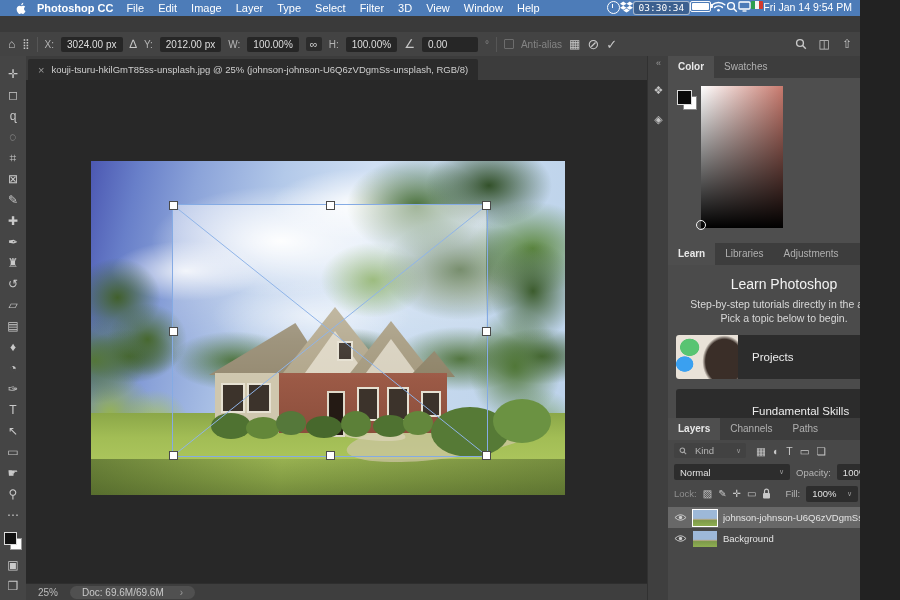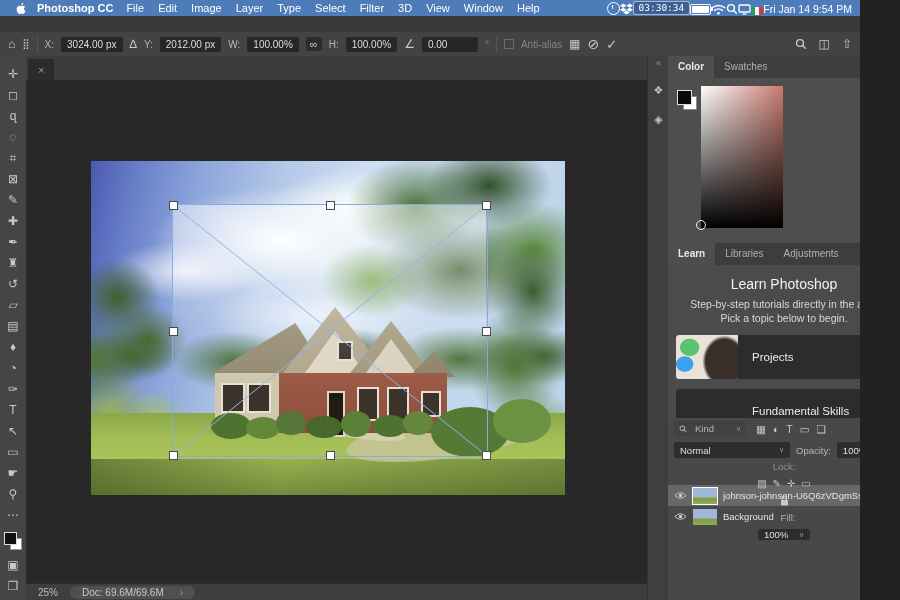--- a/index.html
+++ b/index.html
@@ -7,21 +7,21 @@
     font-family:"Liberation Sans",sans-serif;-webkit-font-smoothing:antialiased;}
   .abs{position:absolute;}
 
   
   .menubar{position:absolute;top:0;left:0;right:0;height:16px;background:#4d7cb8;
     display:flex;align-items:center;padding:0 8px;color:#fff;font-size:11px;}
   .menubar .apple{margin:0 10px 0 8px;display:flex;align-items:center;}
   .menubar .appname{font-weight:bold;margin-right:6px;}
   .menus{display:flex;}
   .menus span{padding:0 7px;cursor:default;}
-  .mb-right{margin-left:auto;display:flex;align-items:flex-end;}
+  .mb-right{margin-left:auto;display:flex;align-items:flex-start;}
   .timerbox{background:rgba(0,0,0,.22);border:1px solid rgba(255,255,255,.55);border-radius:3px;
     font-family:"DejaVu Sans Mono",monospace;font-size:9.5px;padding:0 5px;line-height:12px;}
   .clockicon{width:11px;height:11px;border:1.3px solid #fff;border-radius:50%;position:relative;}
   .clockicon:before{content:"";position:absolute;left:4px;top:2px;width:1.2px;height:4px;background:#fff;}
   .battery{width:19px;height:9px;border:1px solid rgba(255,255,255,.95);border-radius:2px;position:relative;}
   .battery:before{content:"";position:absolute;inset:1px;background:#fff;border-radius:1px;}
   .battery:after{content:"";position:absolute;right:-3px;top:2px;width:2px;height:4px;background:rgba(255,255,255,.95);border-radius:0 1px 1px 0;}
   .flag{width:12px;height:8px;display:flex;border-radius:1px;overflow:hidden;}
   .flag i{flex:1;}
   .mb-date{font-size:10.5px;white-space:nowrap;}
@@ -177,21 +177,21 @@
   .kindbox .car{margin-left:auto;font-size:7px;color:#999;}
   .ficons{display:flex;gap:7px;font-size:10.5px;color:#c8c8c8;margin-left:4px;}
   .fdot{margin-left:auto;width:5px;height:5px;border-radius:50%;background:#cfcfcf;}
   .blendrow{height:22px;}
   .dropdown{background:#2d2d2d;border-radius:2px;height:16px;display:flex;align-items:center;justify-content:space-between;
     padding:0 6px;font-size:9.5px;color:#e0e0e0;}
   .dd-blend{width:104px;}
   .dd-small{width:40px;}
   .ddcar{font-size:7px;color:#9a9a9a;margin-left:4px;}
   .lbl{font-size:9.5px;color:#b5b5b5;}
-  .lockrow{height:21px;font-size:9.5px;flex-direction:column;}
+  .lockrow{height:21px;font-size:9.5px;}
   .lockicons{display:flex;gap:6px;font-size:10px;color:#c6c6c6;align-items:center;}
   .layerrow{height:21px;display:flex;align-items:center;gap:6px;padding-left:6px;font-size:9.5px;color:#e4e4e4;cursor:default;}
   .layerrow.sel{background:#686868;}
   .lthumb{width:24px;height:16px;flex:0 0 24px;
     background:linear-gradient(180deg,#9db8d8 0%,#9db8d8 52%,#b5a98e 58%,#7d9a4a 66%,#8fae52 100%);}
   .lthumb.sel{outline:1px solid #fff;}
   .lname{white-space:nowrap;overflow:hidden;text-overflow:ellipsis;flex:1;}
   .llock{margin:0 10px 0 auto;display:flex;}
 </style>
 </head>
@@ -299,20 +299,21 @@
       <i class="bgc"></i>
       <i class="fgc"></i>
     </span>
     <span class="tool">▣</span>
     <span class="tool">❐</span>
   </div>
 
   <div class="tabbar">
     <div class="doctab">
       <span class="x">×</span>
+      <span>kouji-tsuru-hkilGmT85ss-unsplash.jpg @ 25% (johnson-johnson-U6Q6zVDgmSs-unsplash, RGB/8)</span>
     </div>
   </div>
 
   <div class="canvas">
     <div class="photo">
       <div class="sky abs"></div>
       <div class="cloud" style="left:60px;top:25px;width:260px;height:110px;"></div>
       <div class="cloud" style="left:180px;top:8px;width:180px;height:70px;"></div>
       <div class="cloud" style="left:20px;top:80px;width:150px;height:60px;opacity:.85;"></div>
       <div class="cloud" style="left:300px;top:90px;width:150px;height:60px;opacity:.7;"></div>
@@ -421,20 +422,26 @@
               <span class="cthumb t1"></span>
               <span class="clabel">Fundamental Skills</span>
               <span class="cchev">›</span>
             </div>
           </div>
         <span class="lscroll"></span>
       </div>
     </div>
 
     <div class="panel" style="top:362px;height:238px;">
+      <div class="ptabs" id="layertabs">
+        <span class="ptab active">Layers</span>
+          <span class="ptab">Channels</span>
+          <span class="ptab">Paths</span>
+          <span class="hamb"></span>
+      </div>
       <div class="pbody" style="background:#484848;">
         <div class="lrow filterrow">
           <span class="kindbox">
             <svg width="8" height="8" viewBox="0 0 12 12" fill="none" stroke="#a8a8a8" stroke-width="1.6">
                 <circle cx="5" cy="5" r="3.4"></circle>
                 <line x1="7.6" y1="7.6" x2="10.8" y2="10.8"></line>
               </svg>
             <span>Kind</span>
             <span class="car">∨</span>
           </span>

